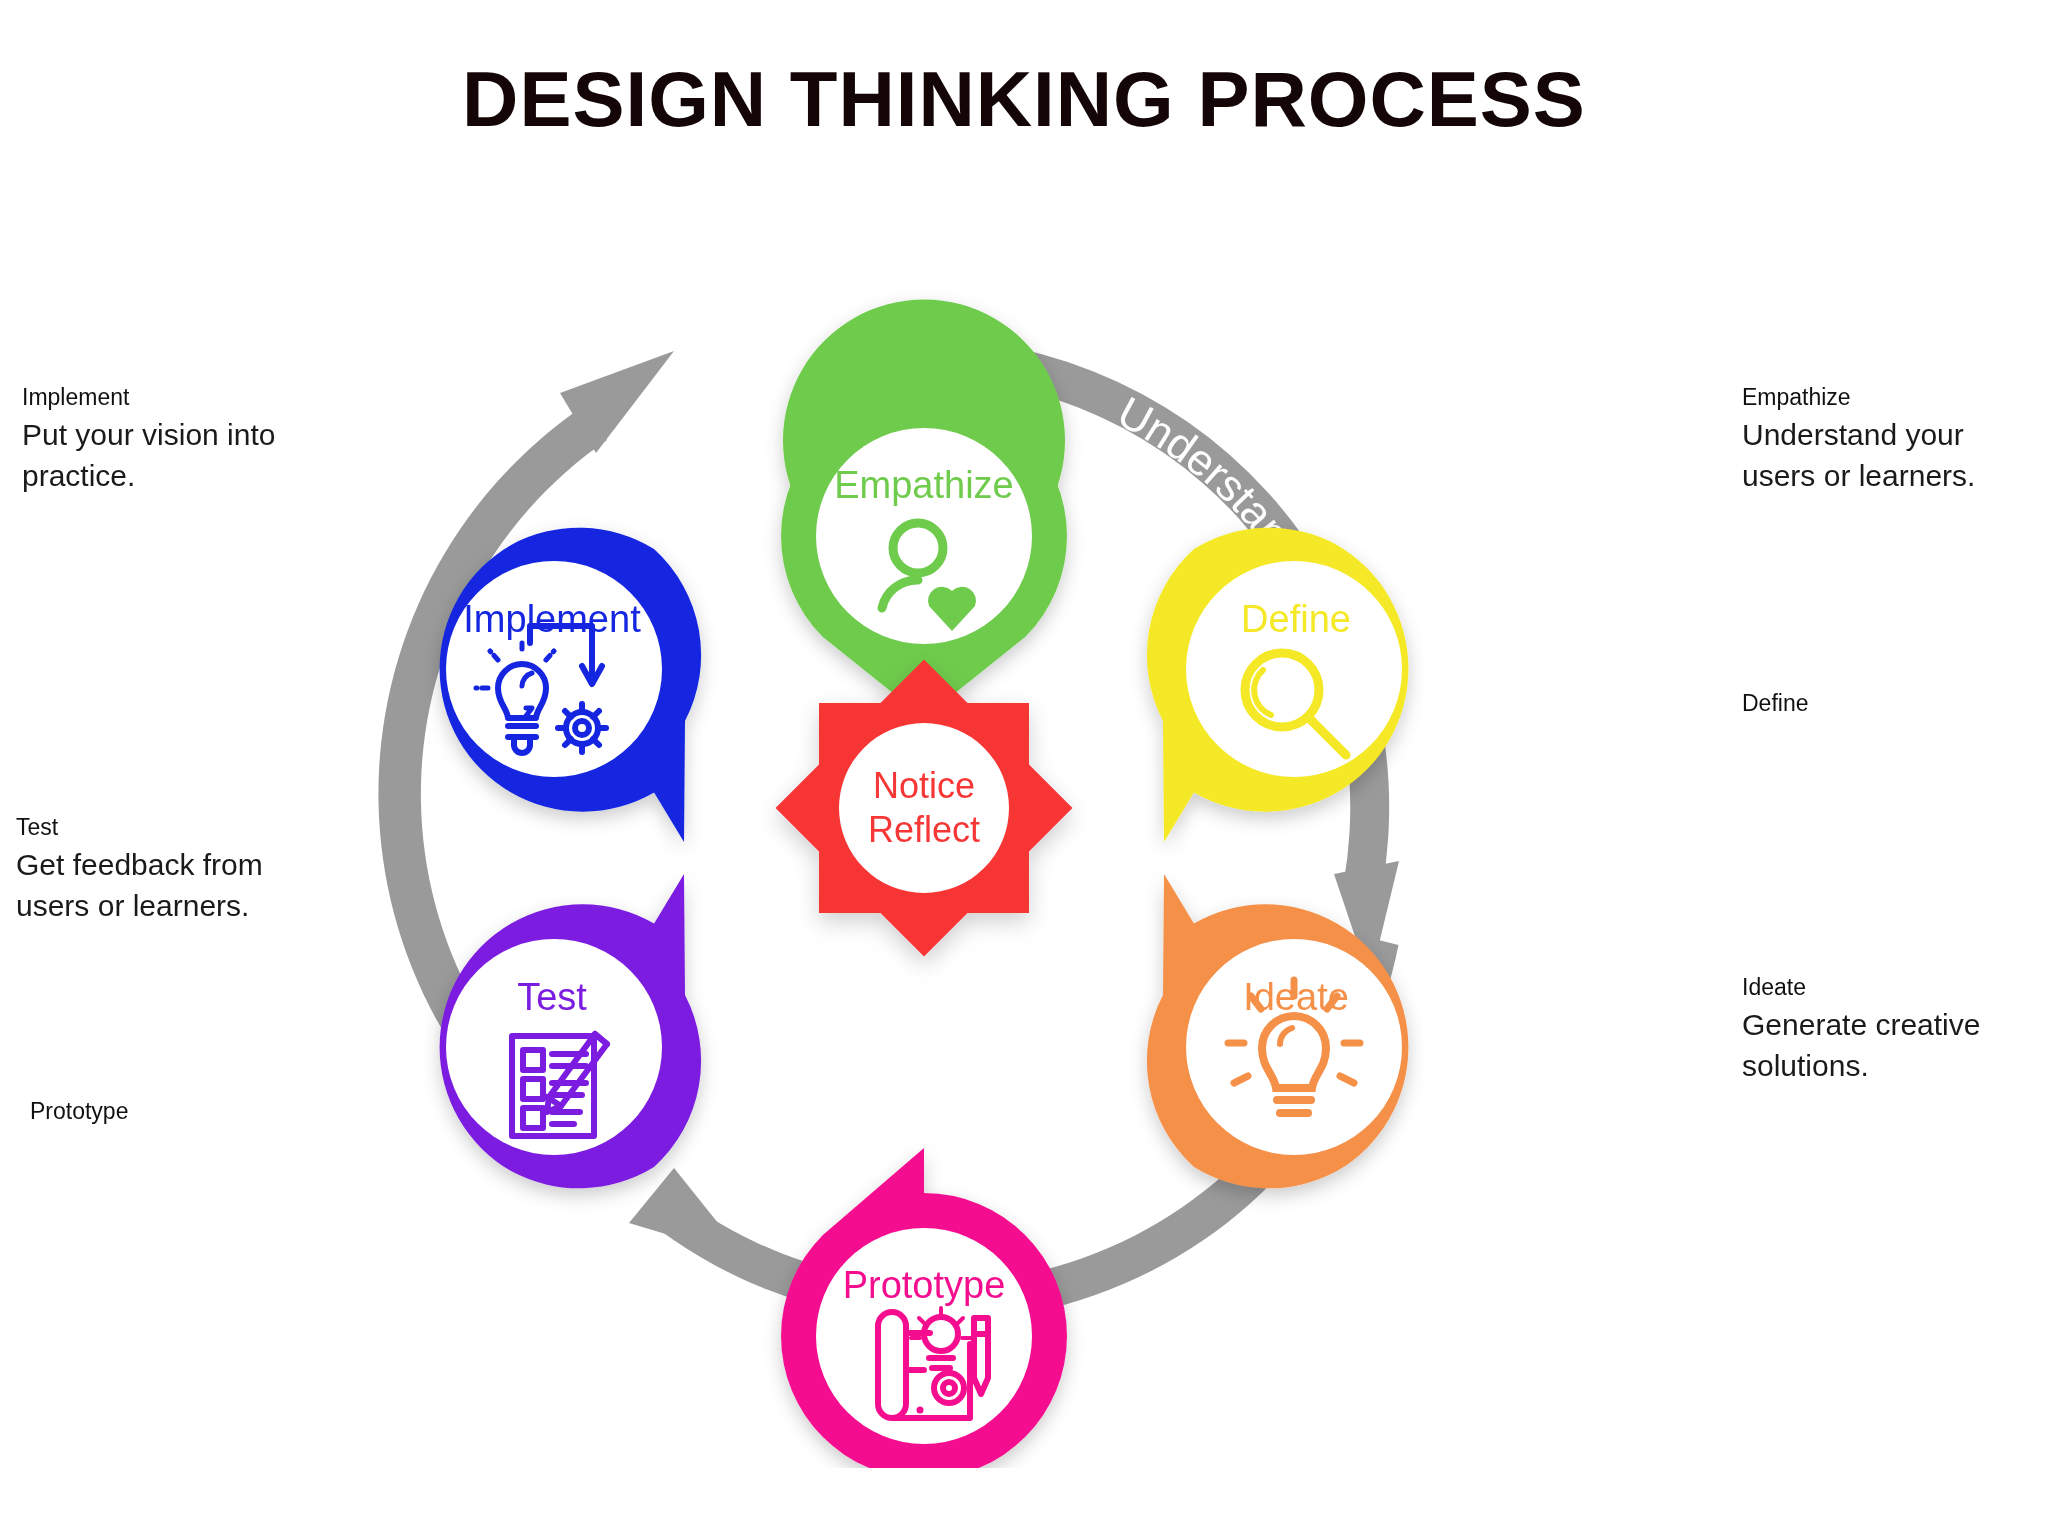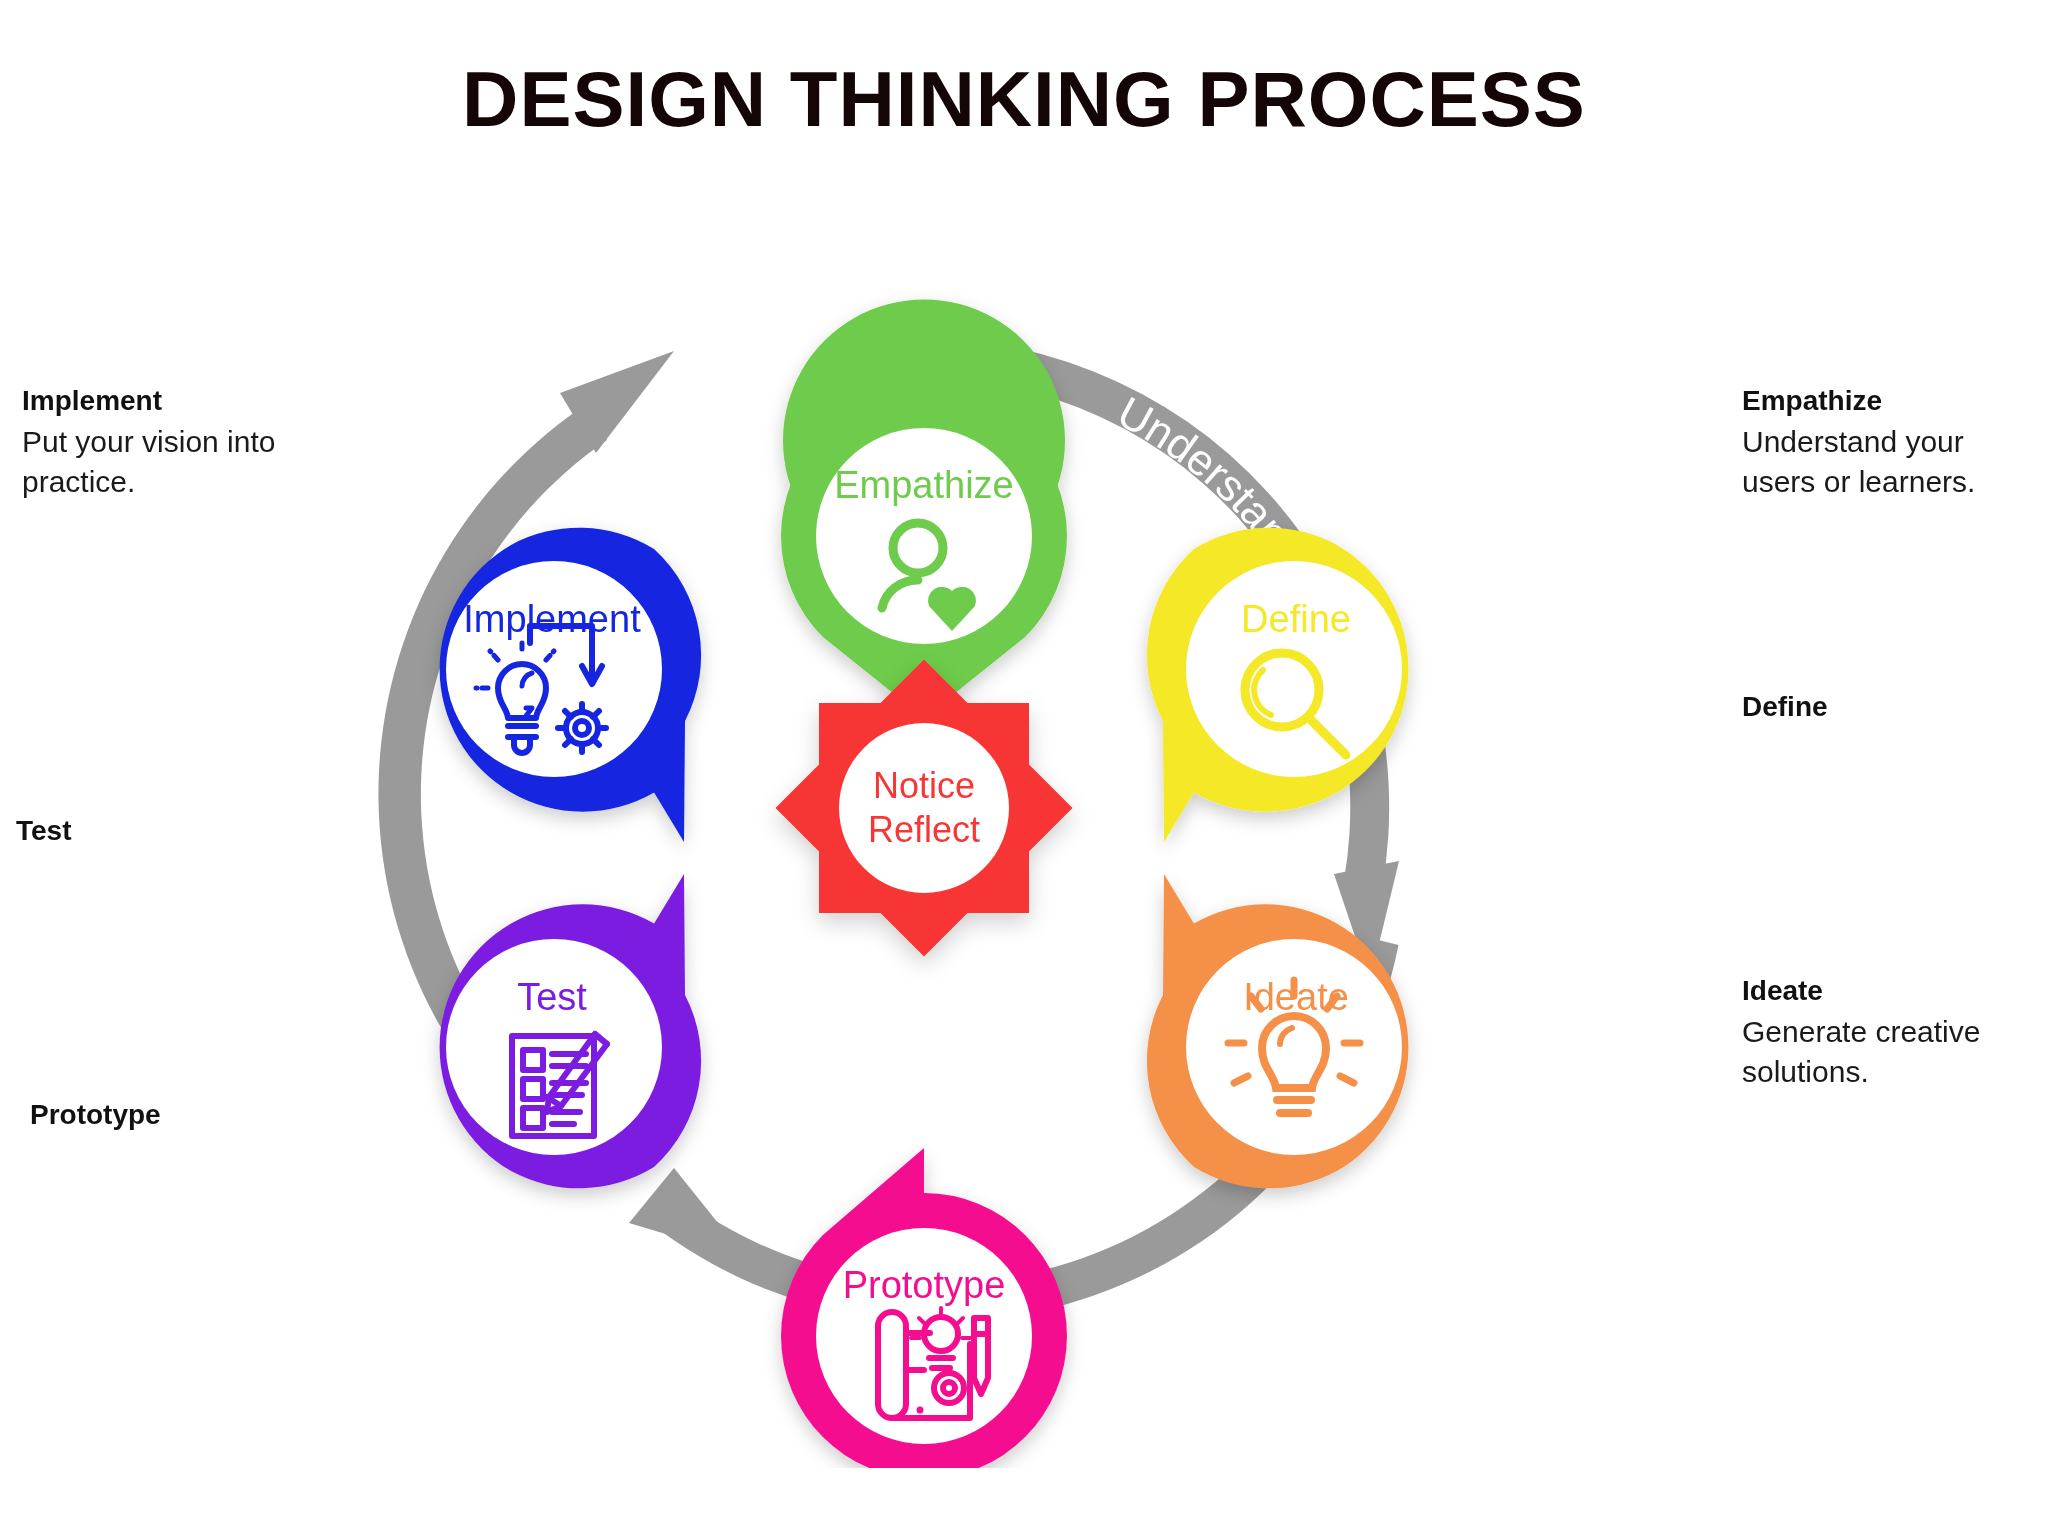--- a/index.html
+++ b/index.html
@@ -25,22 +25,22 @@
     font-size: 78px;
     font-weight: bold;
     letter-spacing: 1px;
     color: #140606;
     font-family: "Liberation Sans", sans-serif;
     white-space: nowrap;
   }
 
   .legend-item { position: absolute; width: 300px; }
   .legend-title {
-    font-size: 28px;
-    font-weight: bold;
+    font-size: 23px;
+    font-weight: normal;
     color: #111111;
     line-height: 1.35;
     margin-bottom: 2px;
   }
   .legend-desc {
     font-size: 30px;
     font-weight: normal;
     color: #1a1a1a;
     line-height: 1.35;
   }
@@ -57,20 +57,21 @@
 <body>
 
 <div id="page-title">DESIGN THINKING PROCESS</div>
 
 <div class="legend-item" style="left:22px; top:382px;">
   <div class="legend-title">Implement</div>
   <div class="legend-desc">Put your vision into practice.</div>
 </div>
 <div class="legend-item" style="left:16px; top:812px;">
   <div class="legend-title">Test</div>
+  <div class="legend-desc">Get feedback from users or learners.</div>
 </div>
 <div class="legend-item" style="left:10px; top:1096px;margin-left:20px;">
   <div class="legend-title">Prototype</div>
 </div>
 
 <div class="legend-item" style="left:1742px; top:382px;">
   <div class="legend-title">Empathize</div>
   <div class="legend-desc">Understand your users or learners.</div>
 </div>
 <div class="legend-item" style="left:1742px; top:688px;">

